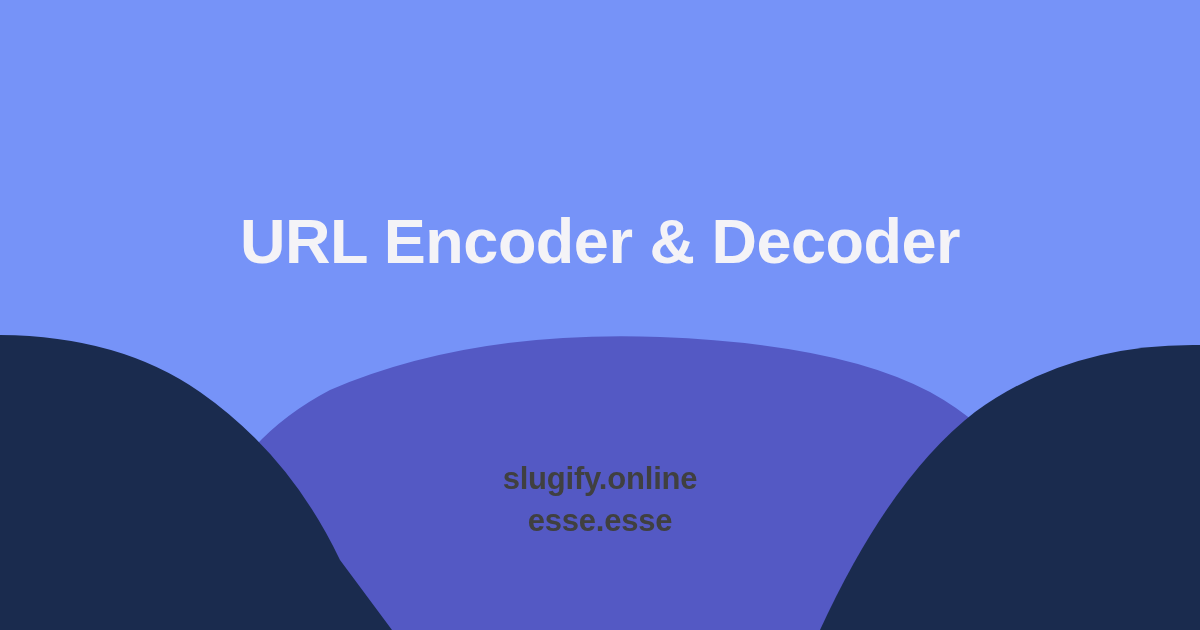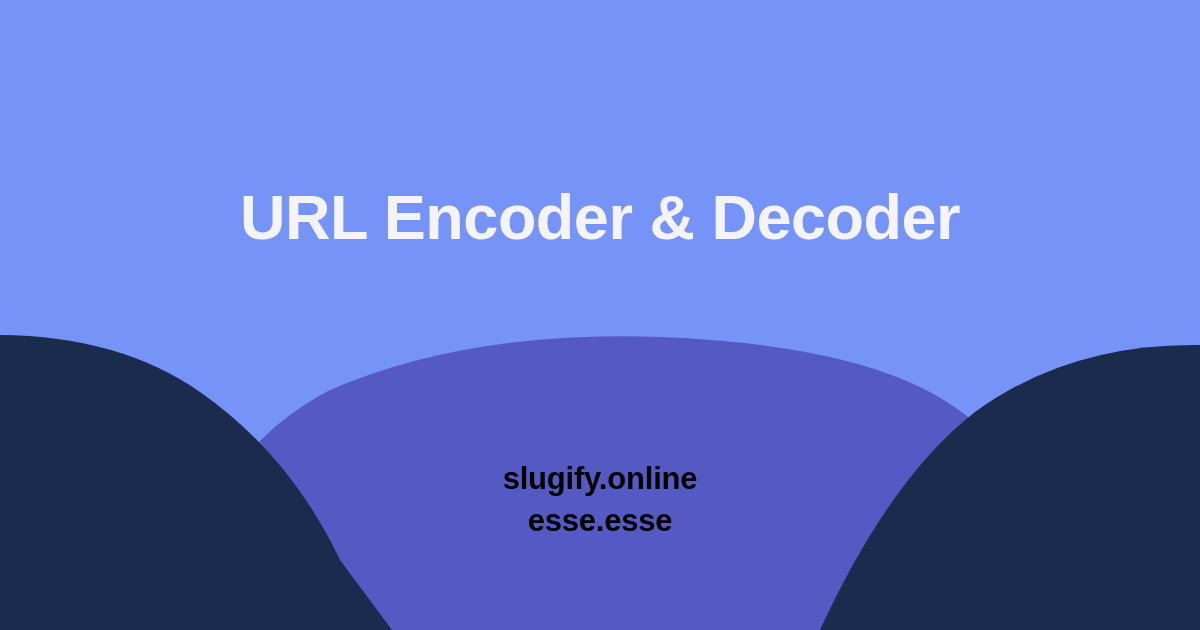--- a/index.html
+++ b/index.html
@@ -27,21 +27,21 @@
     display: block;
   }
   .content {
     position: absolute;
     inset: 0;
     width: 1200px;
     height: 630px;
   }
   .title {
     position: absolute;
-    top: 136px;
+    top: 160px;
     left: 0;
     width: 1200px;
     text-align: center;
     font-size: 63px;
     line-height: 78px;
     font-weight: 700;
     letter-spacing: -0.5px;
     color: #f4f3f7;
     white-space: nowrap;
   }
@@ -51,21 +51,21 @@
     left: 0;
     width: 1200px;
     text-align: center;
   }
   .footer-line {
     display: block;
     font-size: 31px;
     line-height: 42px;
     font-weight: 700;
     letter-spacing: -0.2px;
-    color: #000000;
+    color: #404040;
     white-space: nowrap;
   }
 </style>
 </head>
 <body style="background: rgb(118, 147, 248);">
 
 <div class="og-card">
 
   <svg class="bg-art" viewBox="0 0 1200 630" preserveAspectRatio="none" aria-hidden="true">
     <rect x="0" y="0" width="1200" height="630" fill="#7693f8"></rect>

